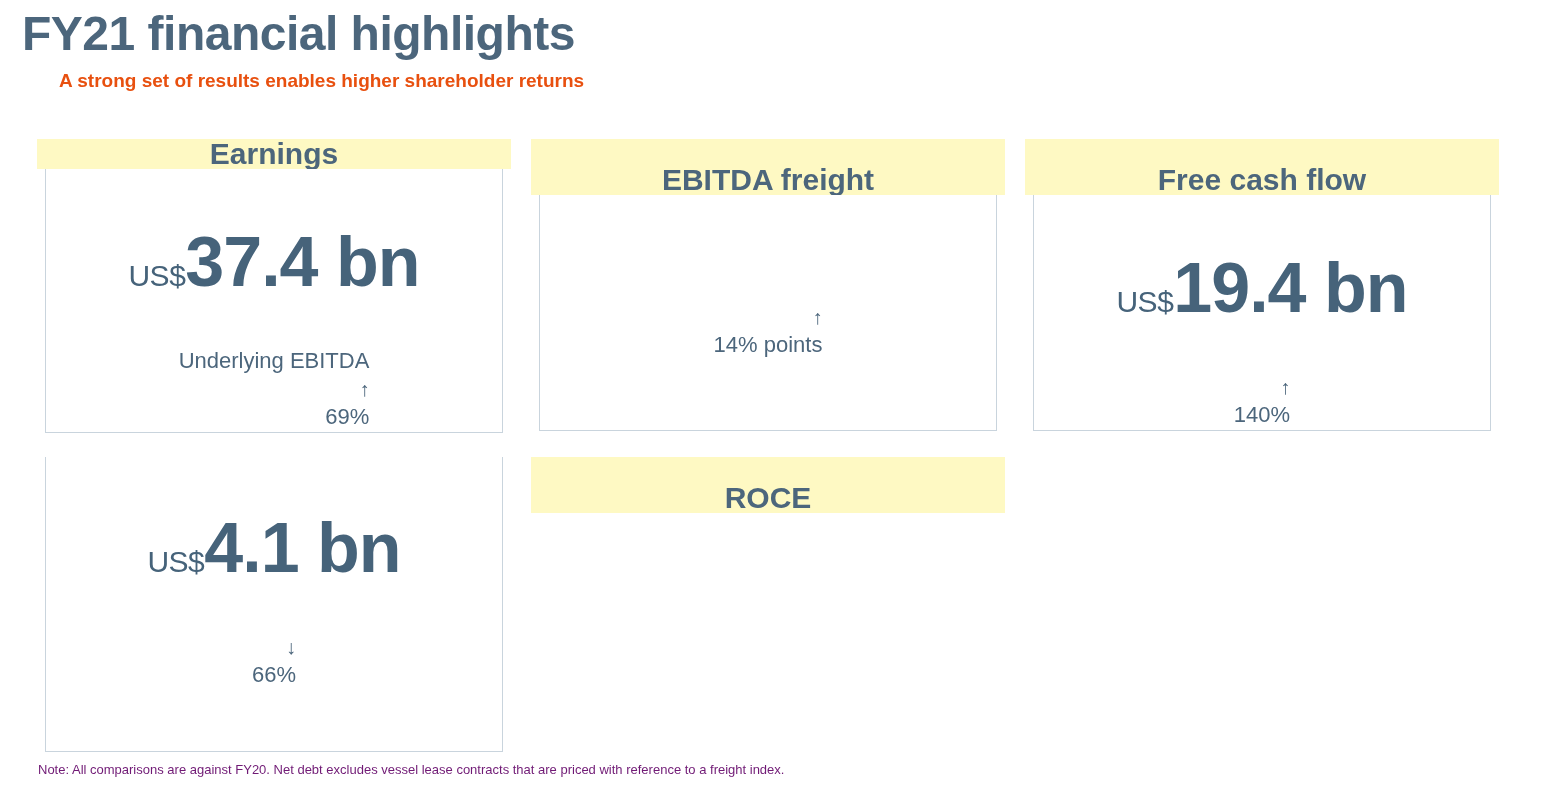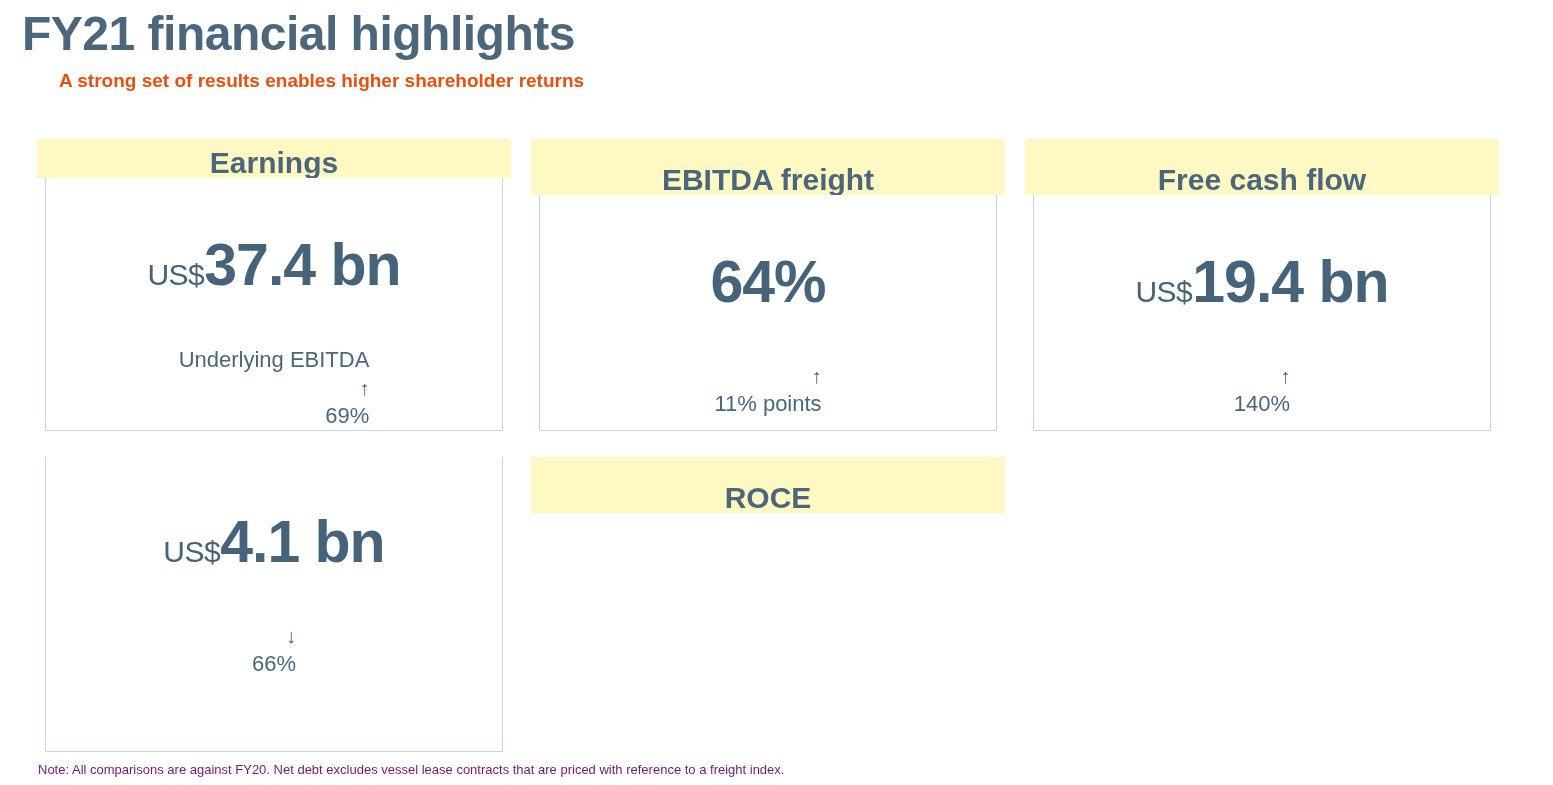--- a/index.html
+++ b/index.html
@@ -92,21 +92,21 @@
     color: #46637a;
     line-height: 1;
     white-space: nowrap;
   }
   .metric-prefix {
     font-size: 30px;
     font-weight: normal;
     letter-spacing: -0.5px;
   }
   .metric-value {
-    font-size: 59px;
+    font-size: 70px;
     font-weight: bold;
     letter-spacing: -1px;
   }
   .metric-suffix {
     font-size: 32px;
     font-weight: normal;
     margin-left: 13px;
     letter-spacing: -0.3px;
   }
   .metric-sub {
@@ -158,26 +158,23 @@
           <span>69%</span>
         </div>
       </div>
     </div>
 
     <div class="card">
       <div class="card-header">
         <div class="card-header-title">EBITDA freight</div>
       </div>
       <div class="card-body">
-        <div class="metric">
-          <span class="metric-value">64%</span>
-        </div>
         <div class="metric-sub">
           <span class="arrow">↑</span>
-          <span>11% points</span>
+          <span>14% points</span>
         </div>
       </div>
     </div>
 
     <div class="card">
       <div class="card-header">
         <div class="card-header-title">Free cash flow</div>
       </div>
       <div class="card-body">
         <div class="metric">

